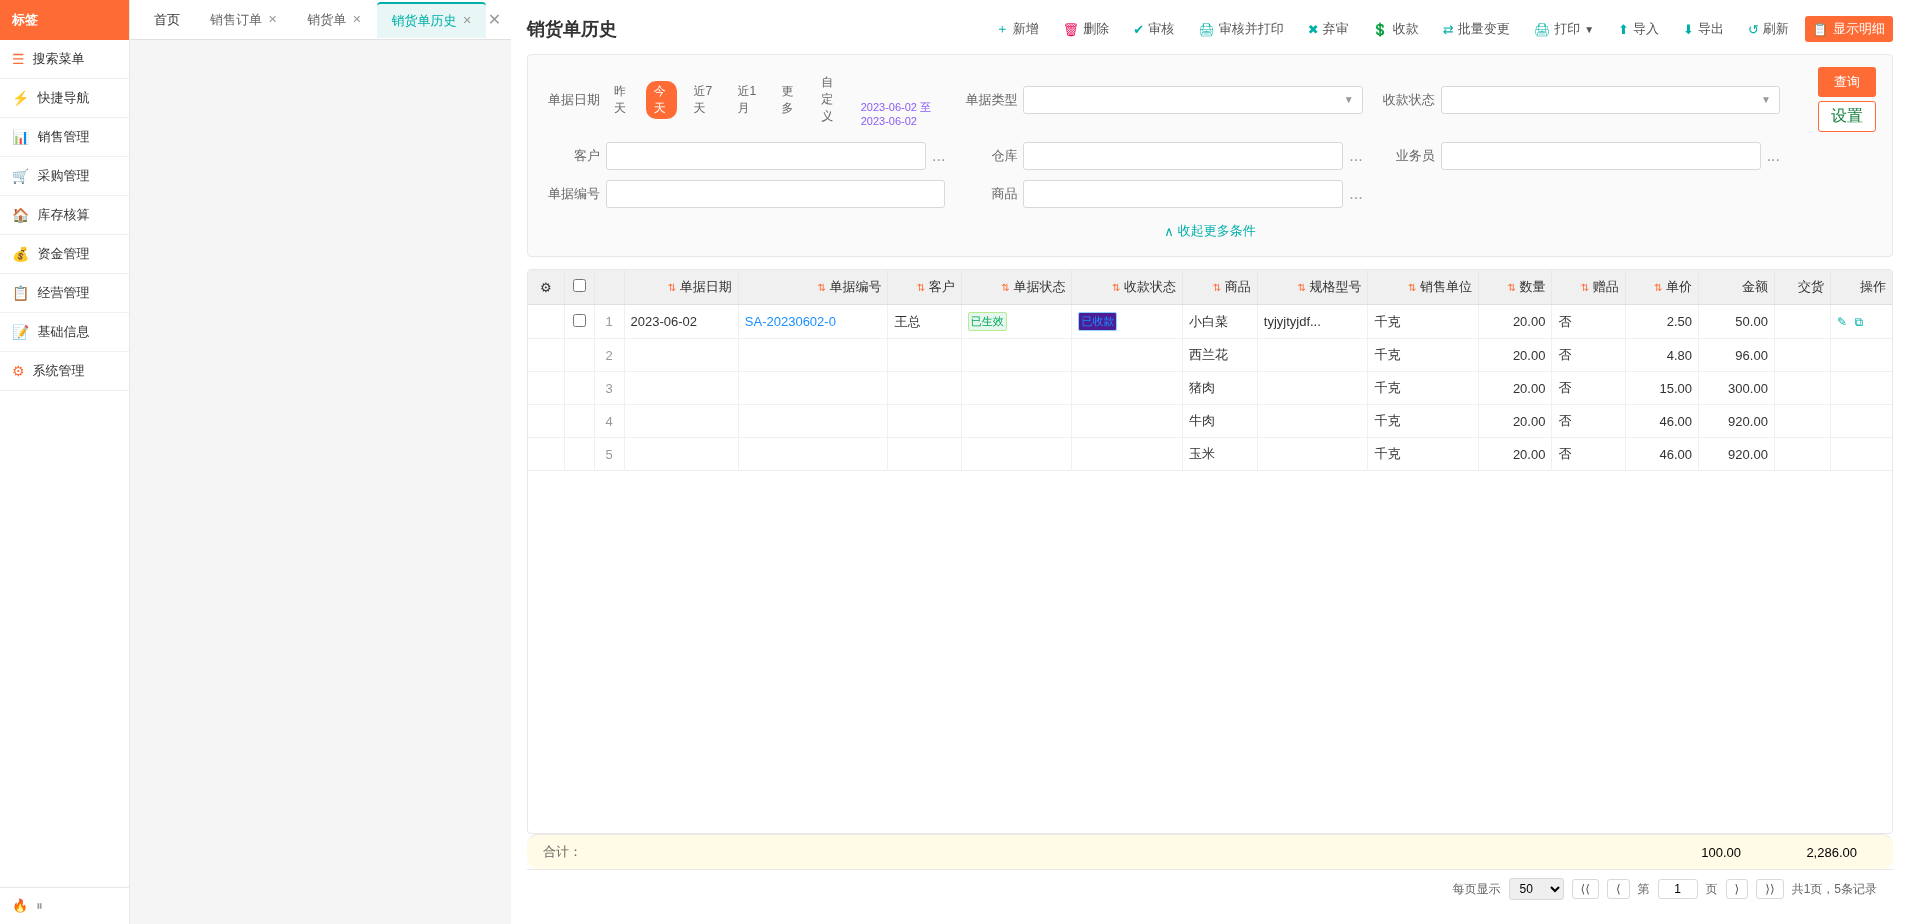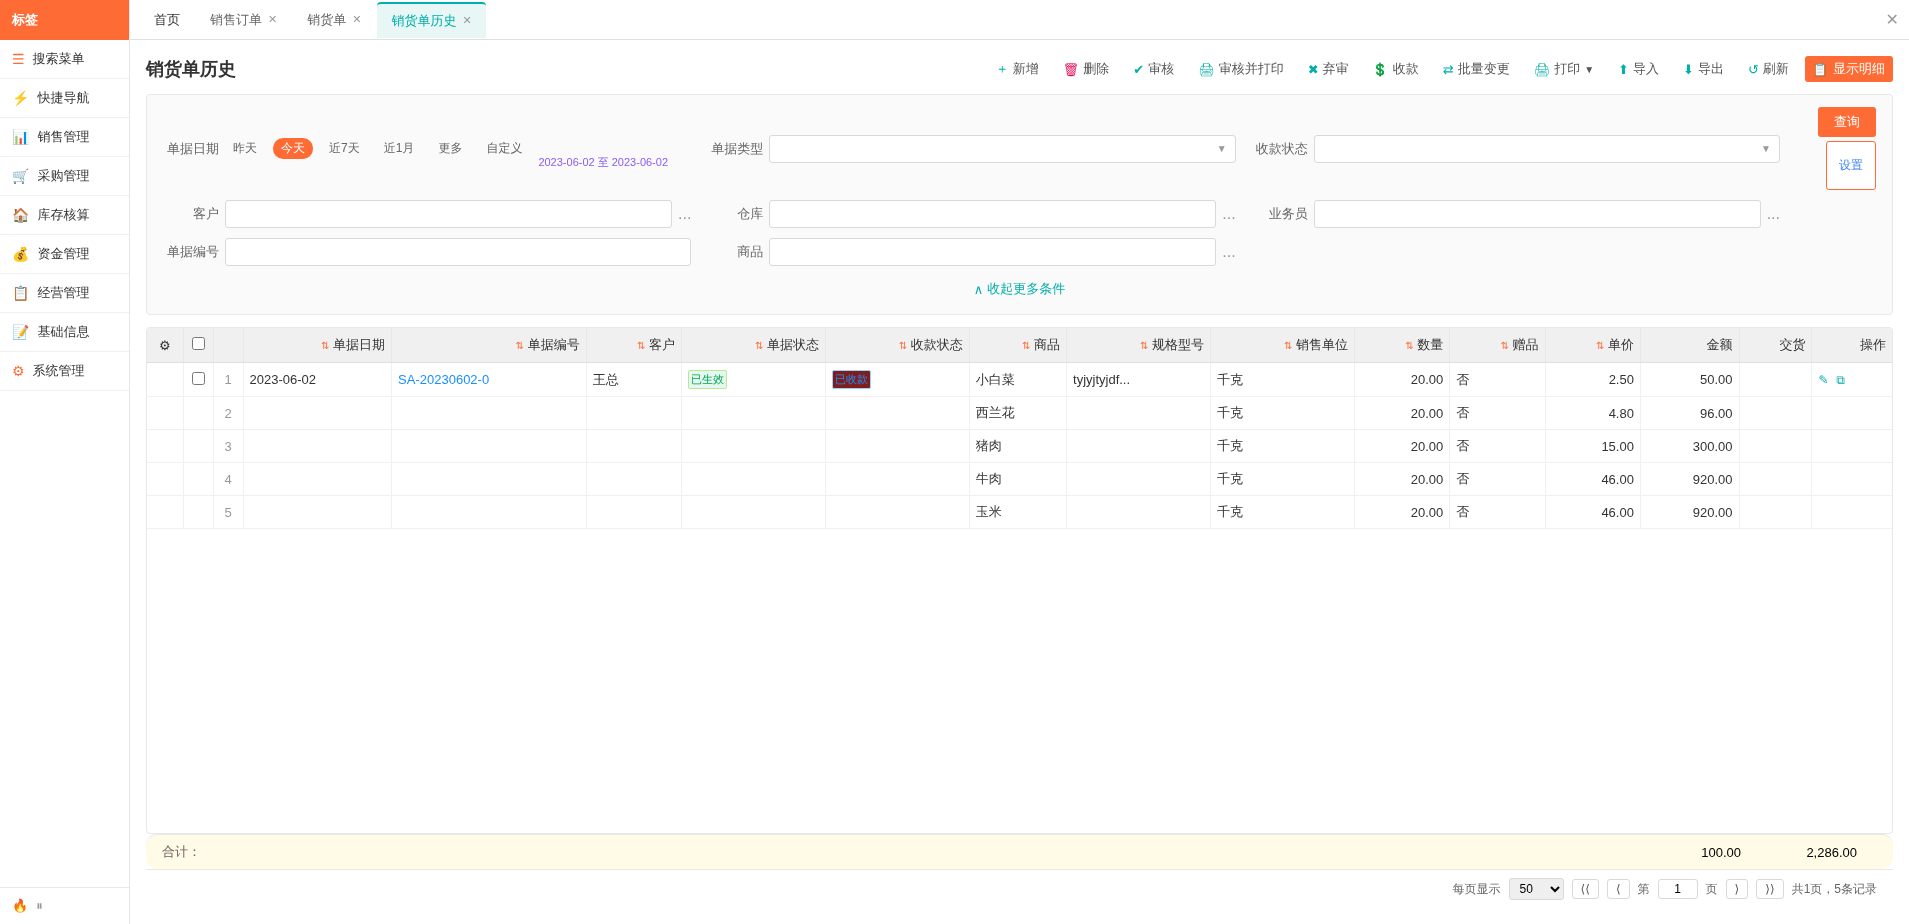--- a/index.html
+++ b/index.html
@@ -39,21 +39,20 @@
       padding: 10px 12px;
       display: flex;
       gap: 8px;
       border-top: 1px solid #e8e8e8;
     }
 
     
     .main {
       flex: 1;
       display: flex;
-      flex-direction: column;
       overflow: hidden;
     }
 
     
     .tab-bar {
       display: flex;
       align-items: center;
       background: #fff;
       border-bottom: 1px solid #e0e0e0;
       height: 40px;
@@ -224,26 +223,26 @@
       background: #ff6b35;
       color: #fff;
       border: none;
       border-radius: 3px;
       padding: 6px 16px;
       cursor: pointer;
       font-size: 13px;
     }
     .set-btn {
       background: #fff;
-      color: #3b82f6;
+      color: #15803d;
       border: 1px solid #ff6b35;
       border-radius: 3px;
-      padding: 15px 12px;
-      cursor: pointer;
-      font-size: 12px;
+      padding: 4px 12px;
+      cursor: pointer;
+      font-size: 16px;
       display: block;
     }
 
     
     .table-wrapper {
       flex: 1;
       overflow: auto;
       border: 1px solid #e8e8e8;
       border-radius: 4px;
     }
@@ -283,21 +282,21 @@
       padding: 1px 2px;
       border-radius: 2px;
       font-size: 11px;
     }
     .status-effective {
       background: #e6f7f0;
       color: #00a854;
       border: 1px solid #b7eb8f;
     }
     .status-collected {
-      background: #7f1d1d;
+      background: #4c1d95;
       color: #1890ff;
       border: 1px solid #91d5ff;
     }
     .th-setting { width: 36px; text-align: center; }
     .th-checkbox { width: 30px; text-align: center; }
     .action-link {
       color: #00afa9;
       cursor: pointer;
       margin-right: 4px;
       font-size: 12px;

